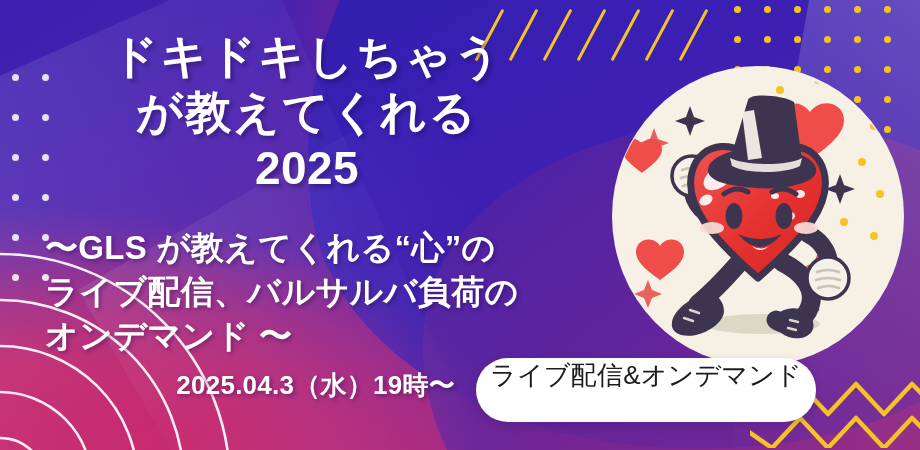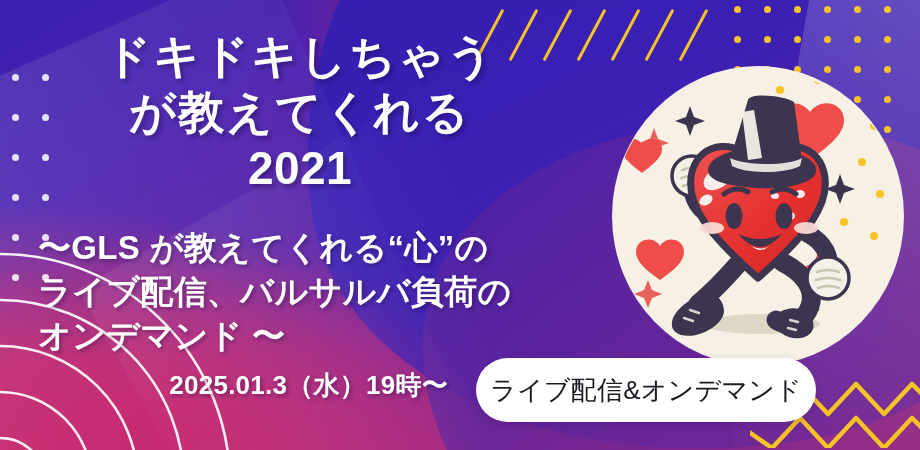--- a/index.html
+++ b/index.html
@@ -153,21 +153,21 @@
     inset: 0;
     border-radius: 50%;
     background: #f6f1e4;
   }
   .mascot { position: absolute; inset: 0; }
   .mascot svg { width: 100%; height: 100%; display: block; }
 
   
   .text-block {
     position: absolute;
-    left: 0;
+    left: 7px;
     top: 0;
     width: 620px;
     height: 450px;
     padding: 0;
   }
   .title-lines {
     position: absolute;
     left: 0;
     top: 28px;
     width: 600px;
@@ -212,21 +212,20 @@
   
   .badge {
     position: absolute;
     left: 476px;
     top: 358px;
     width: 340px;
     height: 64px;
     background: #ffffff;
     border-radius: 34px;
     display: flex;
-    align-items: center;
     justify-content: center;
     box-shadow: 0 3px 10px rgba(40,10,70,0.18);
   }
   .badge span {
     color: #1b1b22;
     font-size: 26px;
     font-weight: 400;
     letter-spacing: 0.01em;
     white-space: nowrap;
   }
@@ -449,29 +448,29 @@
         </g>
       </svg>
     </div>
   </div>
 
   <div class="text-block">
 
     <div class="title-lines">
       <div>ドキドキしちゃう</div>
       <div>が教えてくれる</div>
-      <div class="t-year">2021</div>
+      <div class="t-year">2025</div>
     </div>
 
     <div class="subtitle-lines">
       <div>〜GLS が教えてくれる“心”の</div>
       <div>ライブ配信、バルサルバ負荷の</div>
       <div>オンデマンド 〜</div>
     </div>
 
-    <div class="date-line">2025.01.3（水）19時〜</div>
+    <div class="date-line">2025.04.3（水）19時〜</div>
   </div>
 
   <div class="badge">
     <span>ライブ配信&amp;オンデマンド</span>
   </div>
 
 </div>
 
 </body></html>

